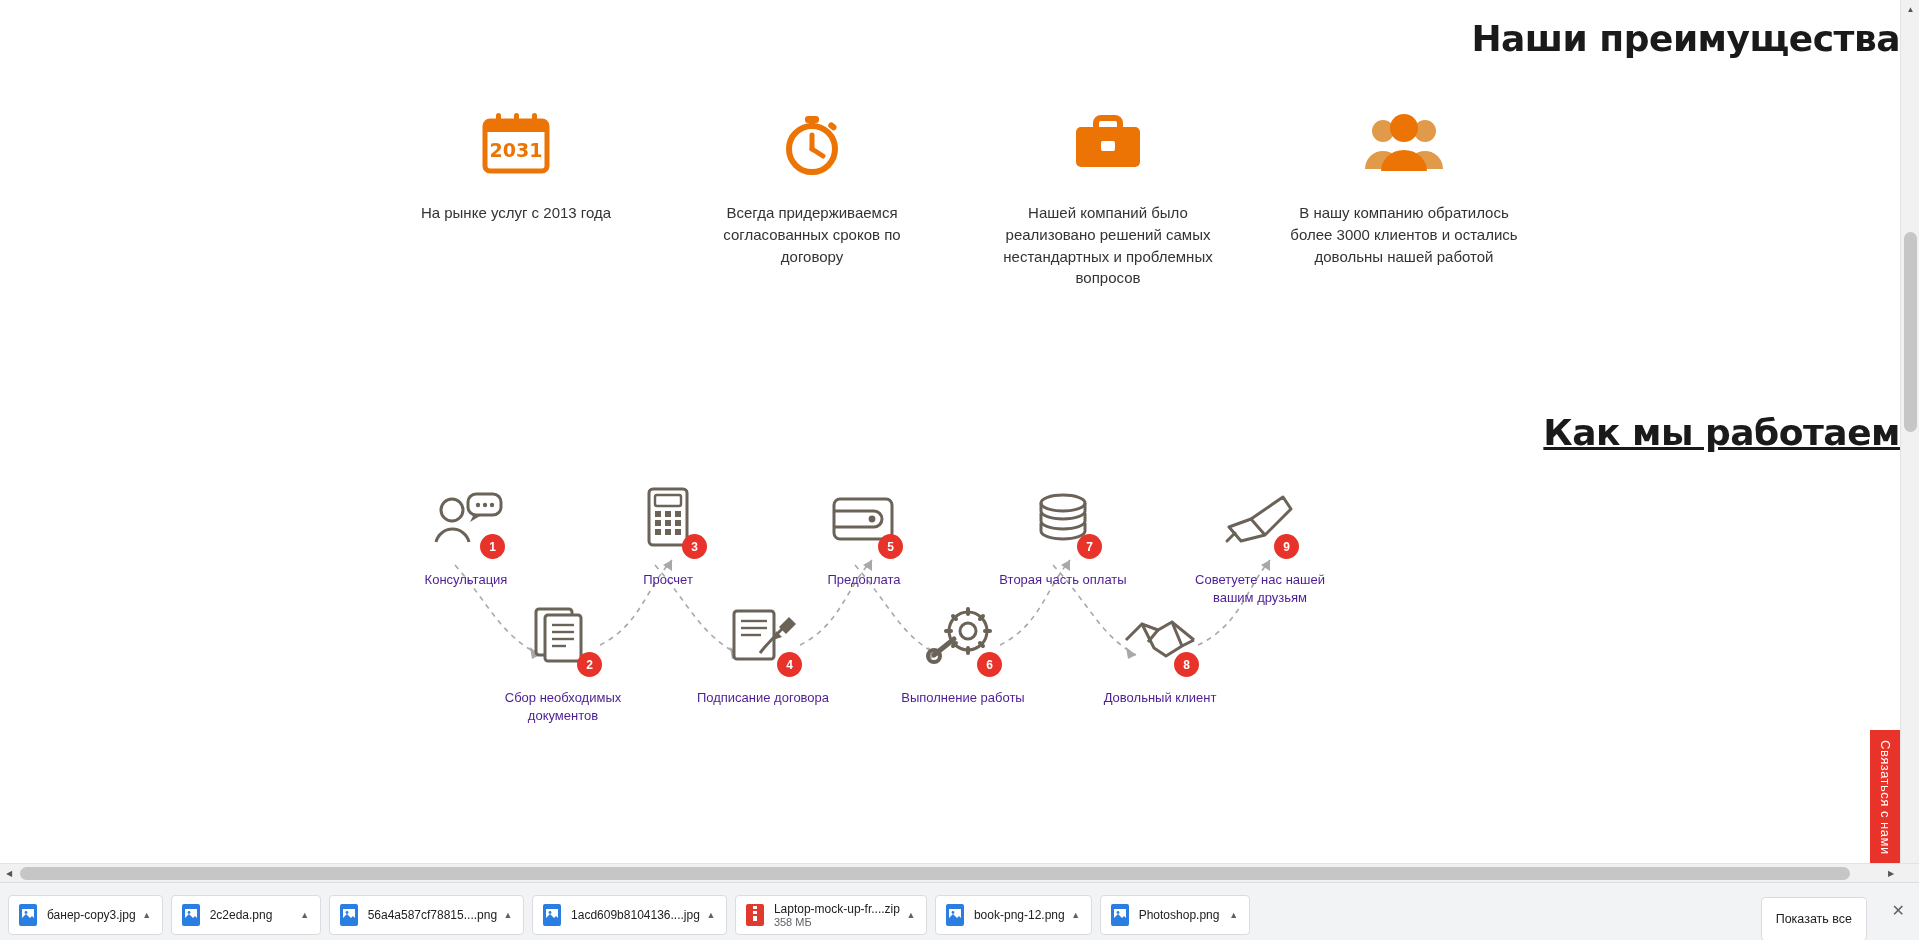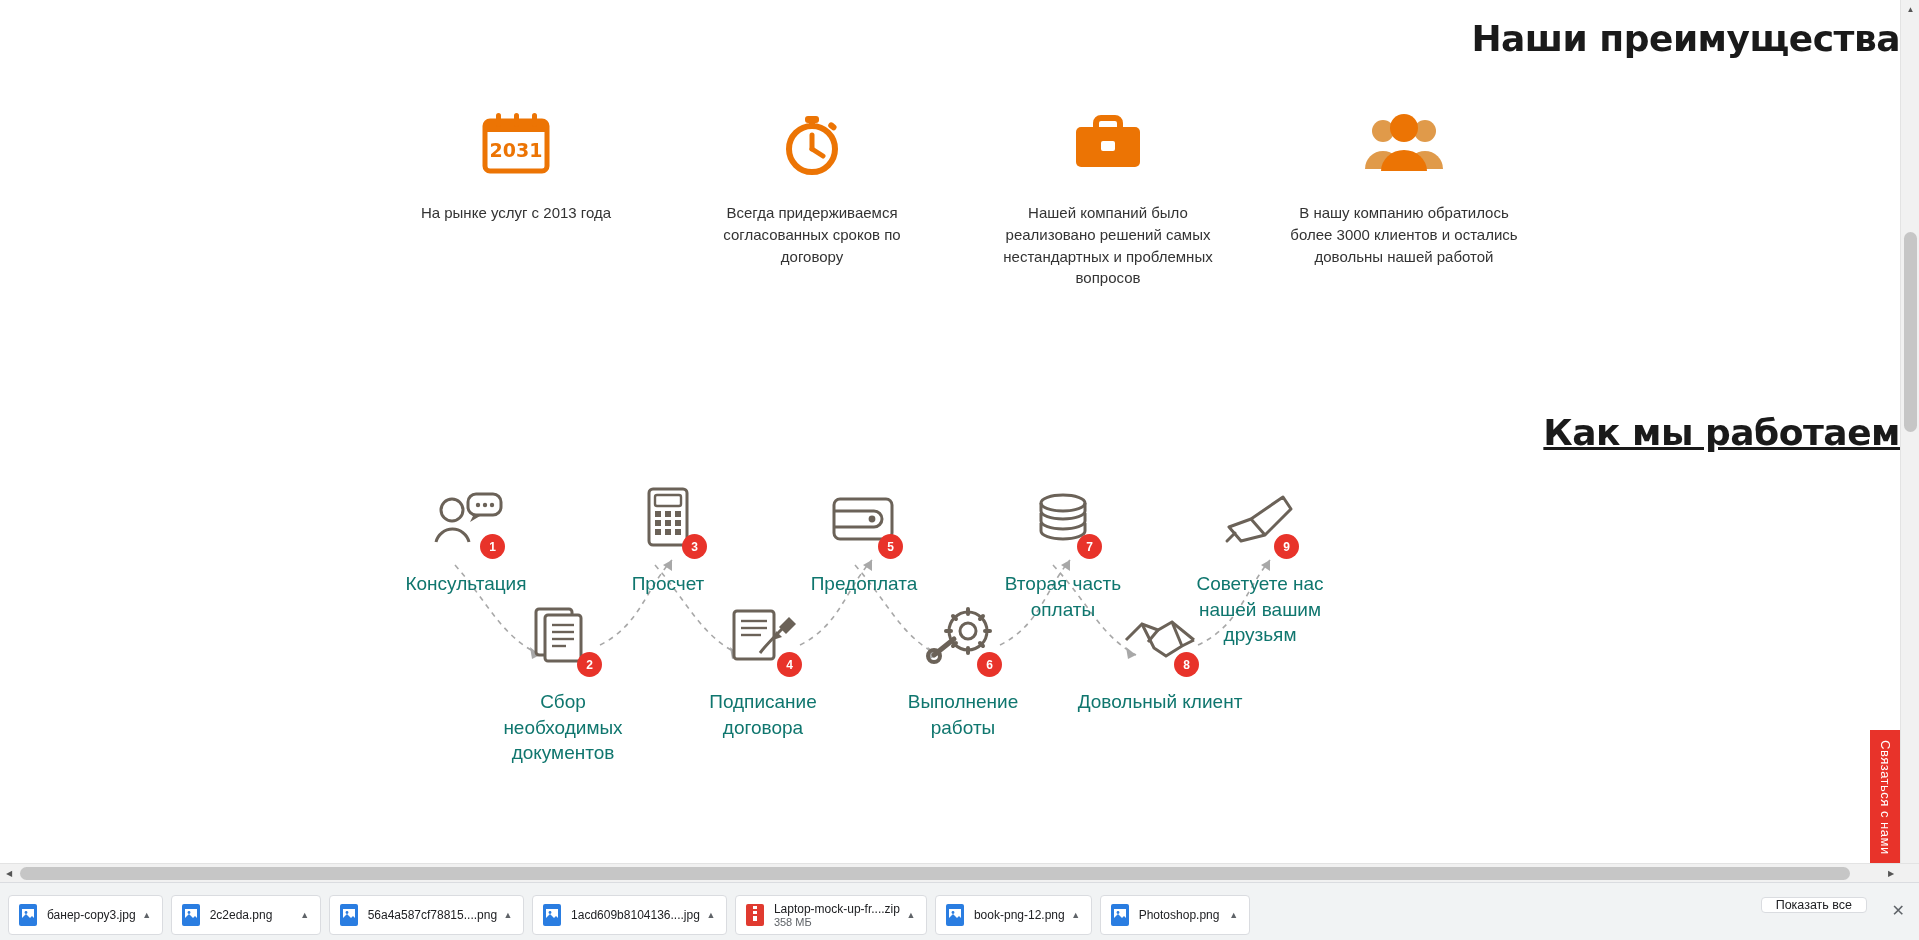--- a/index.html
+++ b/index.html
@@ -112,23 +112,23 @@
     font-size: 12px;
     font-weight: bold;
     display: flex;
     align-items: center;
     justify-content: center;
     font-family: "Liberation Sans", sans-serif;
   }
   .wf-label {
     margin-top: 20px;
     text-align: center;
-    font-size: 19px;
+    font-size: 13px;
     line-height: 1.35;
-    color: #0f766e;
+    color: #4c1d95;
   }
   .wf-arrow { position: absolute; pointer-events: none; }
 
   
   #cta-tab {
     position: absolute;
     right: 0;
     top: 730px;
     width: 30px;
     height: 152px;
@@ -246,21 +246,21 @@
   .dl-caret {
     width: 22px; height: 22px;
     display: flex; align-items: center; justify-content: center;
     color: #5f6368; font-size: 9px;
     flex: 0 0 auto;
   }
   #show-all {
     position: absolute;
     right: 52px;
     top: 14px;
-    height: 16px;
+    height: 44px;
     padding: 0 14px;
     border: 1px solid #dadce0;
     border-radius: 4px;
     background: #fff;
     font-size: 12.5px;
     color: #202124;
     display: flex; align-items: center;
   }
   #dl-close {
     position: absolute;

